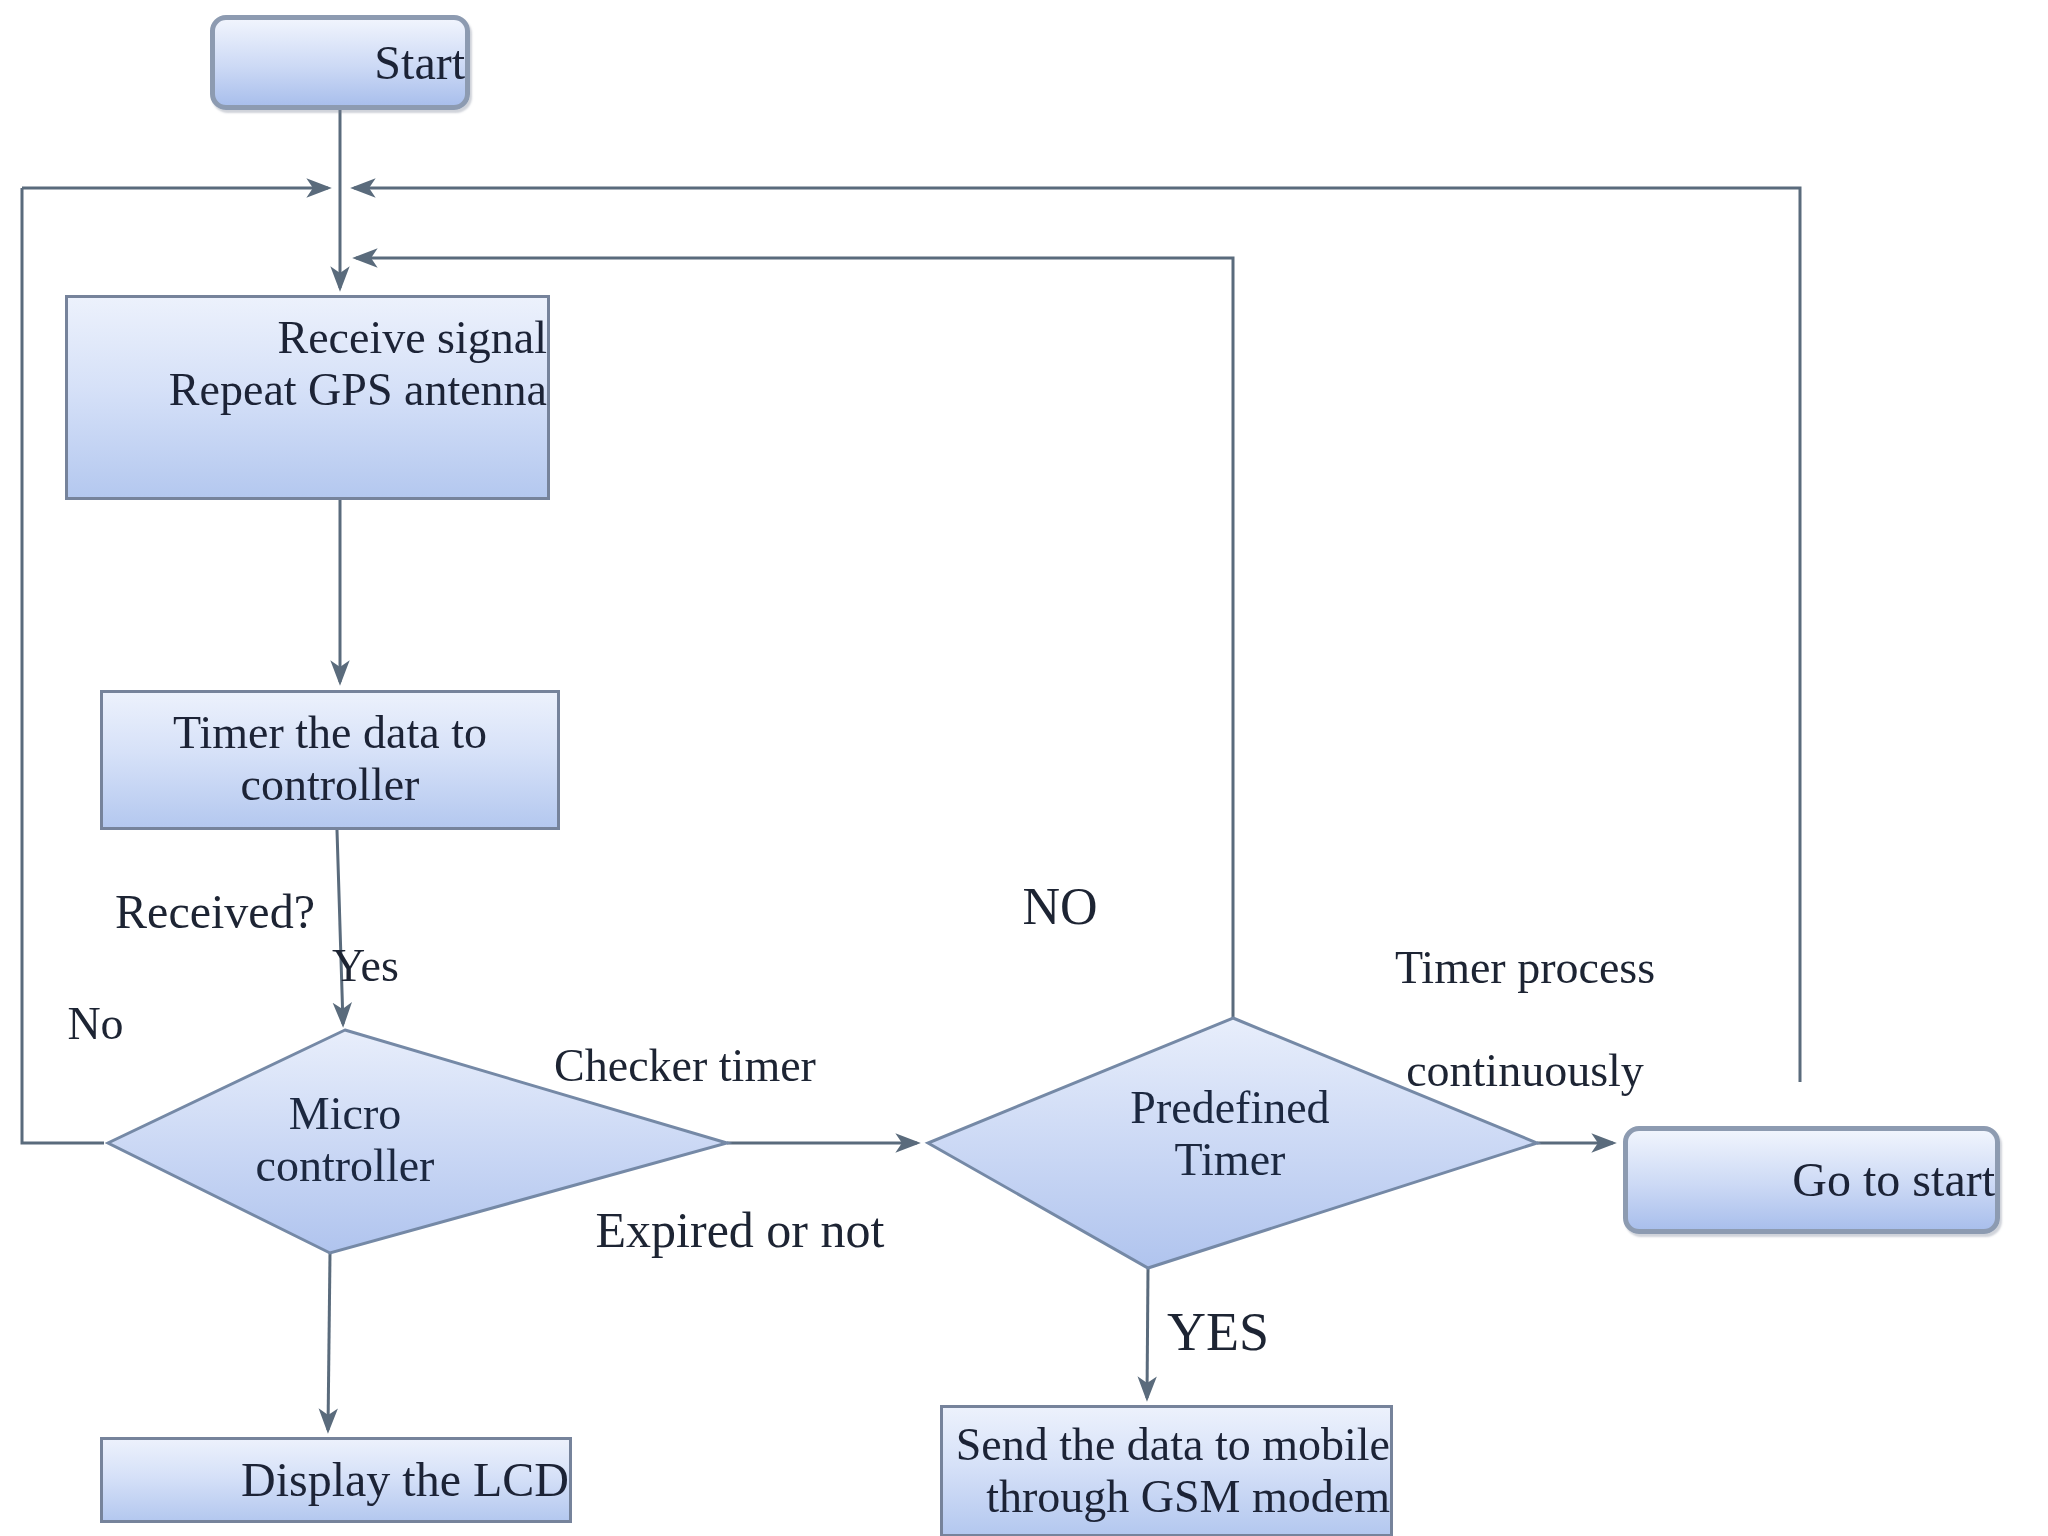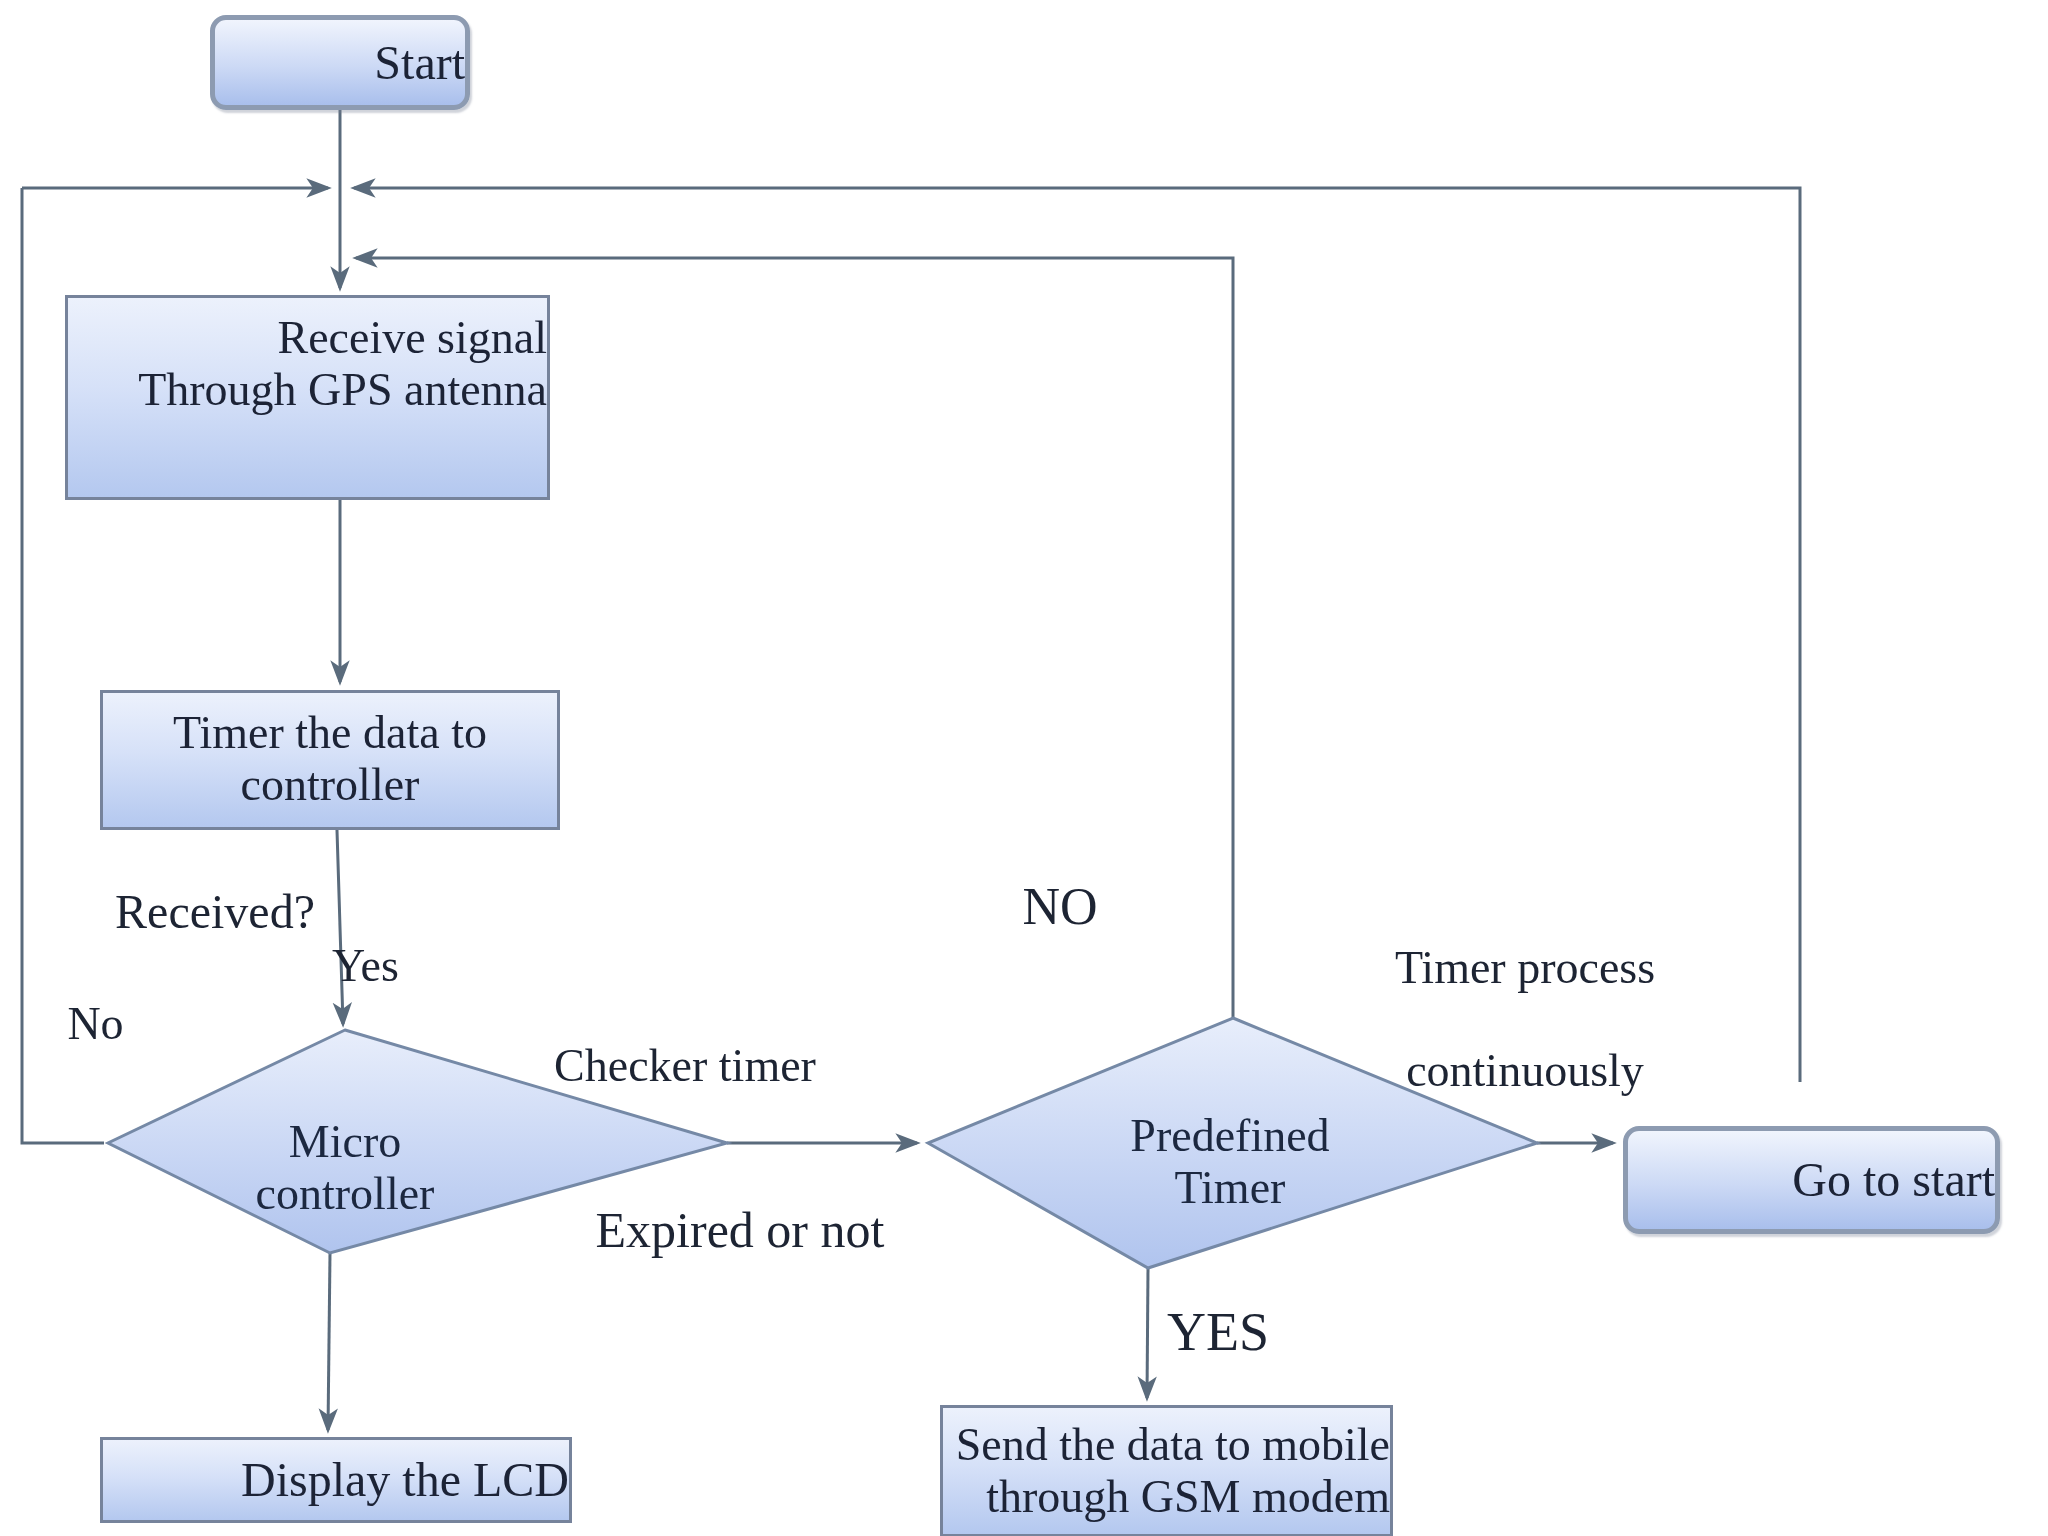--- a/index.html
+++ b/index.html
@@ -22,21 +22,21 @@
     border-radius:16px;border:5px solid #8d9bb1;
     background:linear-gradient(180deg,#f0f4fd 0%,#ccd9f5 55%,#a9bfec 100%);
     box-shadow:2px 3px 2px rgba(120,130,150,0.35);
   }
   .topalign{justify-content:flex-start;}
   .lbl{
     position:absolute;color:#1d2433;text-align:center;line-height:1.12;
     white-space:pre-line;
   }
   .diamond-text{
-    position:absolute;color:#1c2840;text-align:center;line-height:1.12;margin-top:28px;
+    position:absolute;color:#1c2840;text-align:center;line-height:1.12;
   }
 </style>
 </head>
 <body>
 
 <div id="stage">
 
   <svg class="wires" viewBox="0 0 2048 1536" xmlns="http://www.w3.org/2000/svg">
     <defs>
       <marker id="arr" viewBox="0 0 10 10" refX="8.5" refY="5" markerWidth="8.5" markerHeight="8.5" orient="auto">
@@ -74,21 +74,21 @@
     <polygon points="345,1030 727,1143 330,1253 108,1143" fill="url(#diamondGrad)" stroke="#7589a6" stroke-width="3"></polygon>
     <polygon points="1233,1018 1537,1143 1148,1268 928,1143" fill="url(#diamondGrad)" stroke="#7589a6" stroke-width="3"></polygon>
   </svg>
 
   <div class="box rounded" style="left:210px;top:15px;width:260px;height:95px;font-size:48px;">
     <span>Start</span>
   </div>
 
   <div class="box topalign" style="left:65px;top:295px;width:485px;height:205px;font-size:46px;padding-top:14px;">
     <span>Receive signal</span>
-    <span>Through GPS antenna</span>
+    <span>Repeat GPS antenna</span>
   </div>
 
   <div class="box topalign" style="left:100px;top:690px;width:460px;height:140px;font-size:46px;padding-top:14px;">
     <span>Timer the data to controller</span>
   </div>
 
   <div class="box" style="left:100px;top:1437px;width:472px;height:86px;font-size:48px;padding-left:44px;">
     <span>Display the LCD</span>
   </div>
 

